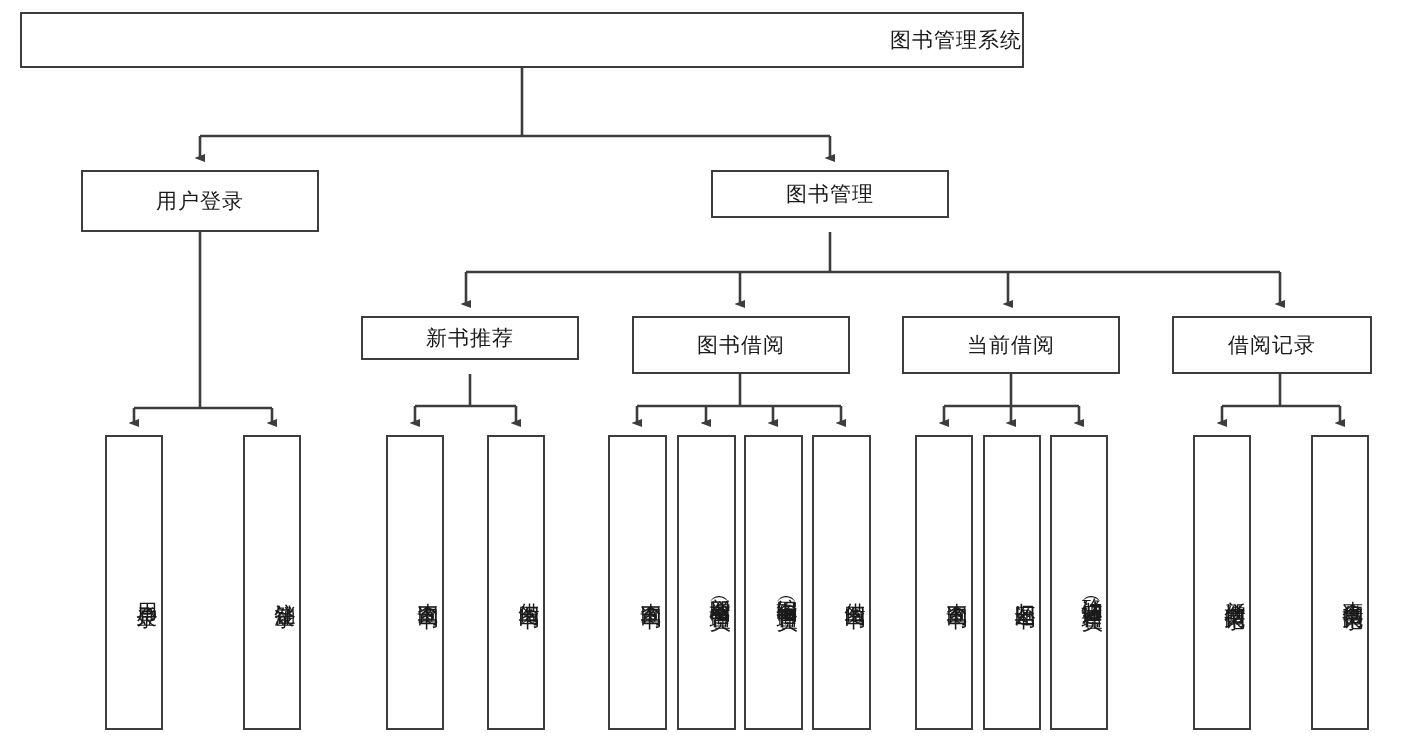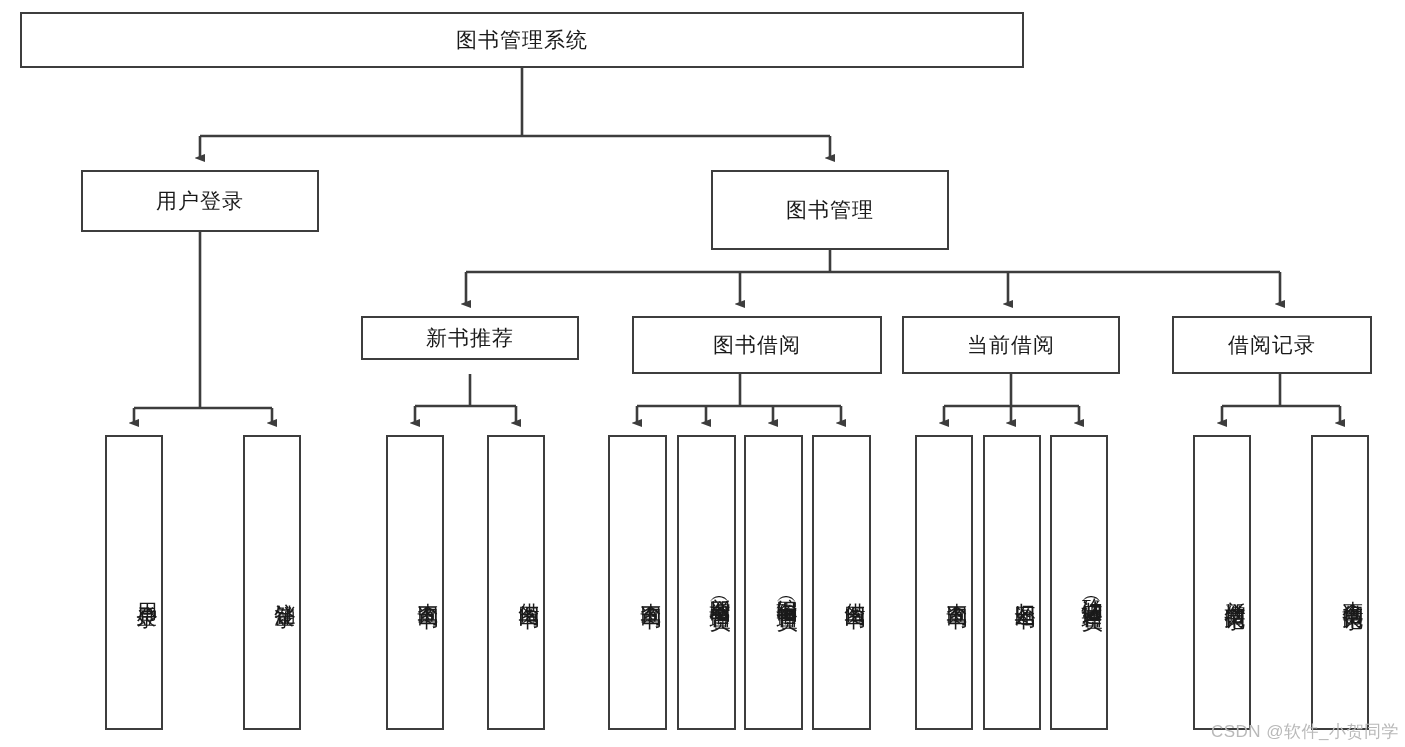--- a/index.html
+++ b/index.html
@@ -67,33 +67,33 @@
       <path d="M1079,406 L1079,423" marker-end="url(#arrow)"></path>
 
       <path d="M1280,374 L1280,406"></path>
       <path d="M1222,406 L1340,406"></path>
       <path d="M1222,406 L1222,423" marker-end="url(#arrow)"></path>
       <path d="M1340,406 L1340,423" marker-end="url(#arrow)"></path>
     </g>
   </svg>
 
   <div id="nodes-layer">
-      <div class="node h" style="left: 20px; top: 12px; width: 1004px; height: 56px;">
+      <div class="node h" style="left: 20px; top: 12px; width: 1004px; height: 56px; justify-content: flex-end;">
         <span class="txt">图书管理系统</span>
       </div>
       <div class="node h" style="left: 81px; top: 170px; width: 238px; height: 62px;">
         <span class="txt">用户登录</span>
       </div>
-      <div class="node h" style="left: 711px; top: 170px; width: 238px; height: 80px;">
+      <div class="node h" style="left: 711px; top: 170px; width: 238px; height: 48px;">
         <span class="txt">图书管理</span>
       </div>
       <div class="node h" style="left: 361px; top: 316px; width: 218px; height: 44px;">
         <span class="txt">新书推荐</span>
       </div>
-      <div class="node h" style="left: 632px; top: 316px; width: 250px; height: 58px;">
+      <div class="node h" style="left: 632px; top: 316px; width: 218px; height: 58px;">
         <span class="txt">图书借阅</span>
       </div>
       <div class="node h" style="left: 902px; top: 316px; width: 218px; height: 58px;">
         <span class="txt">当前借阅</span>
       </div>
       <div class="node h" style="left: 1172px; top: 316px; width: 200px; height: 58px;">
         <span class="txt">借阅记录</span>
       </div>
       <div class="node leaf" style="left: 105px; top: 435px; width: 58px; height: 295px;">
         <span class="txt">用户登录</span>
@@ -129,14 +129,13 @@
         <span class="txt">确认归还（管理员）</span>
       </div>
       <div class="node leaf" style="left: 1193px; top: 435px; width: 58px; height: 295px;">
         <span class="txt">新增借阅记录</span>
       </div>
       <div class="node leaf" style="left: 1311px; top: 435px; width: 58px; height: 295px;">
         <span class="txt">查询借阅记录</span>
       </div>
     </div>
 
-  <div class="watermark">CSDN @软件_小贺同学</div>
 </div>
 
 </body></html>

